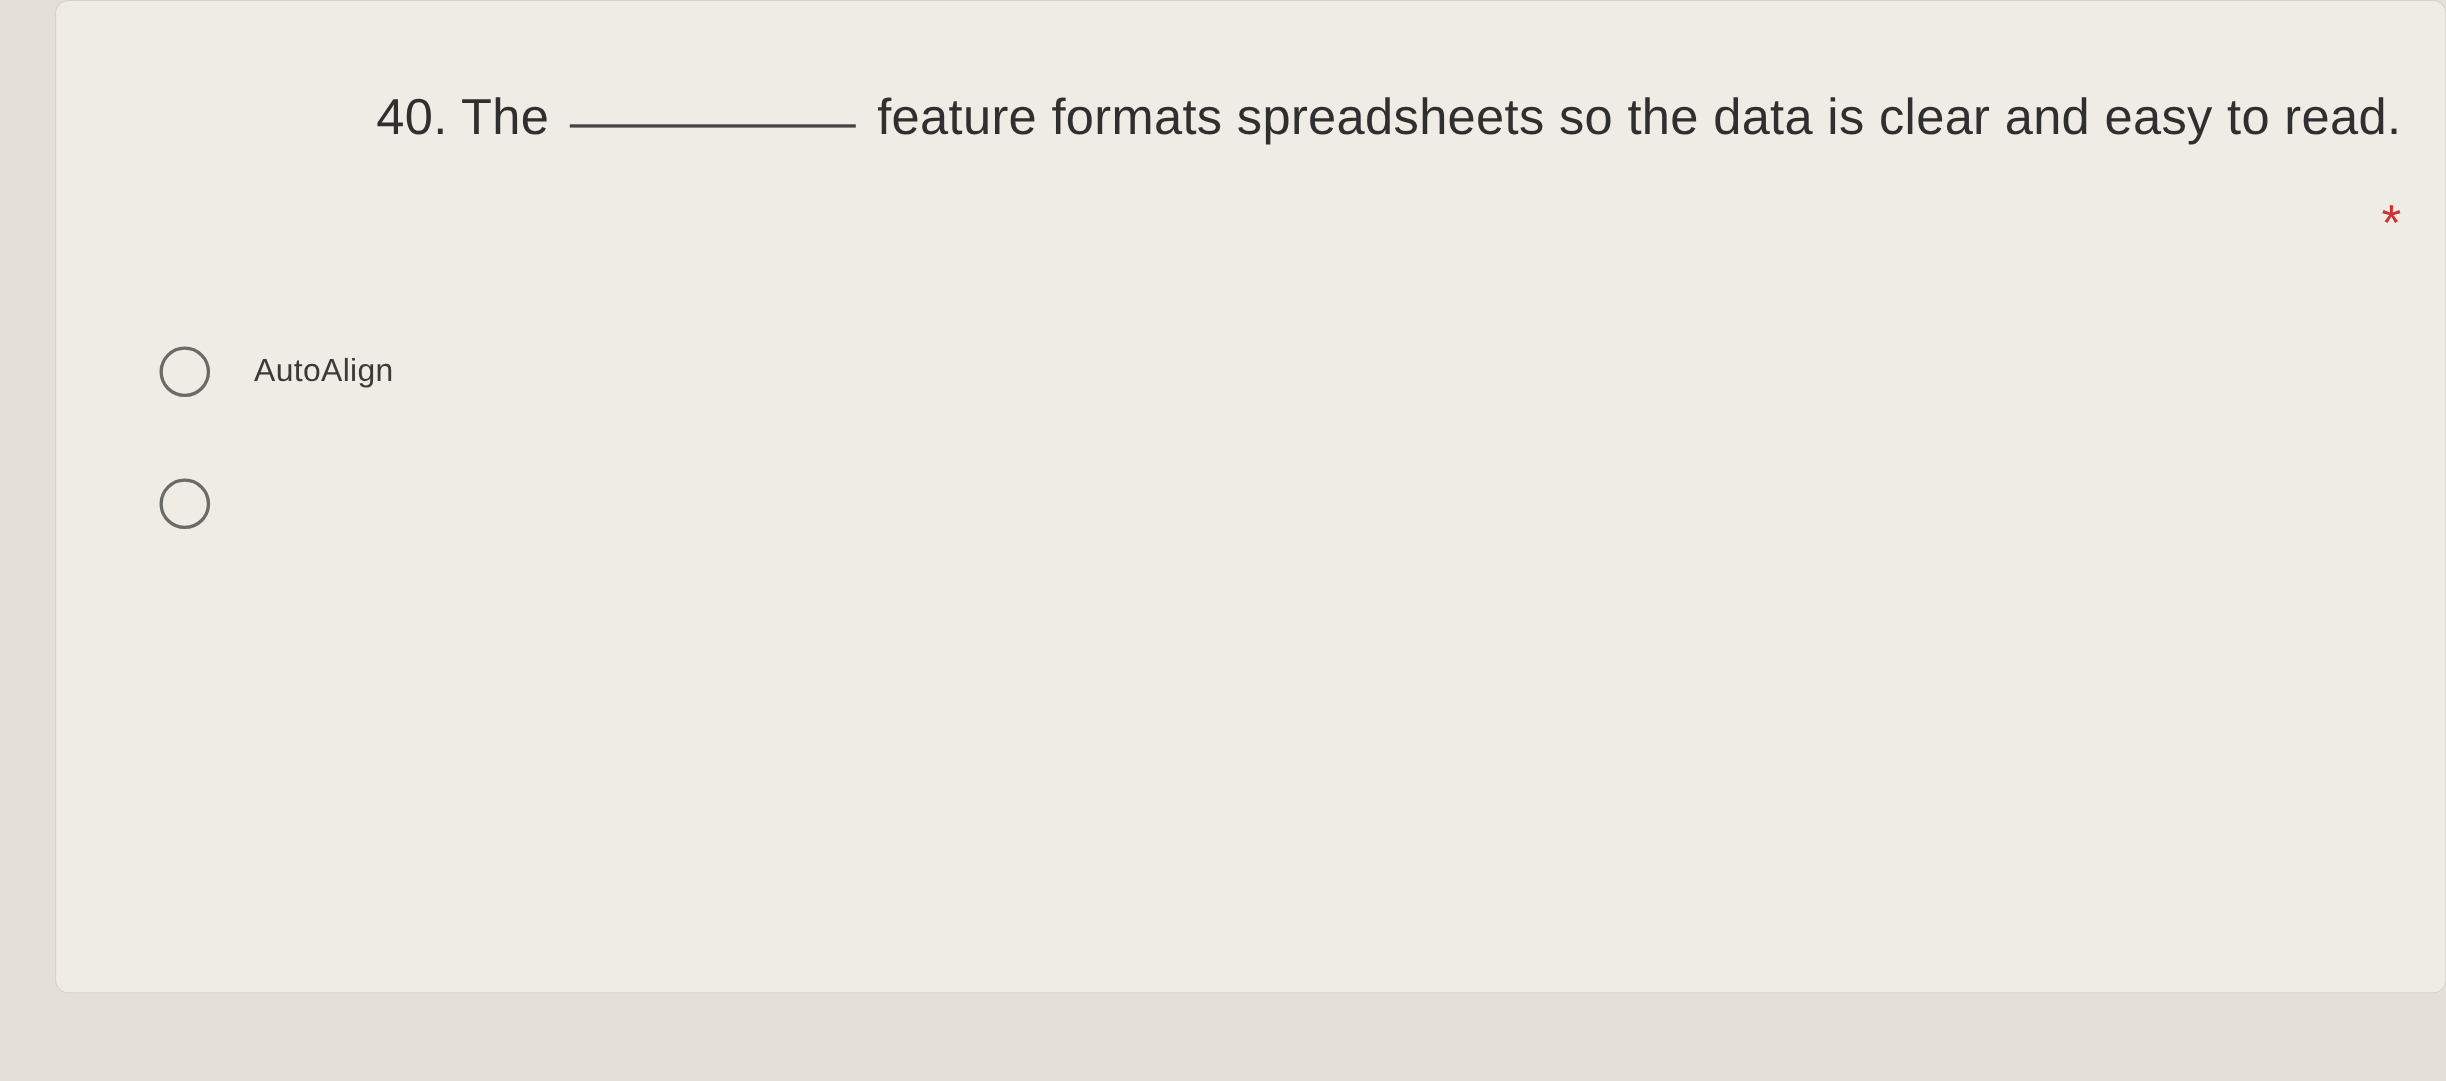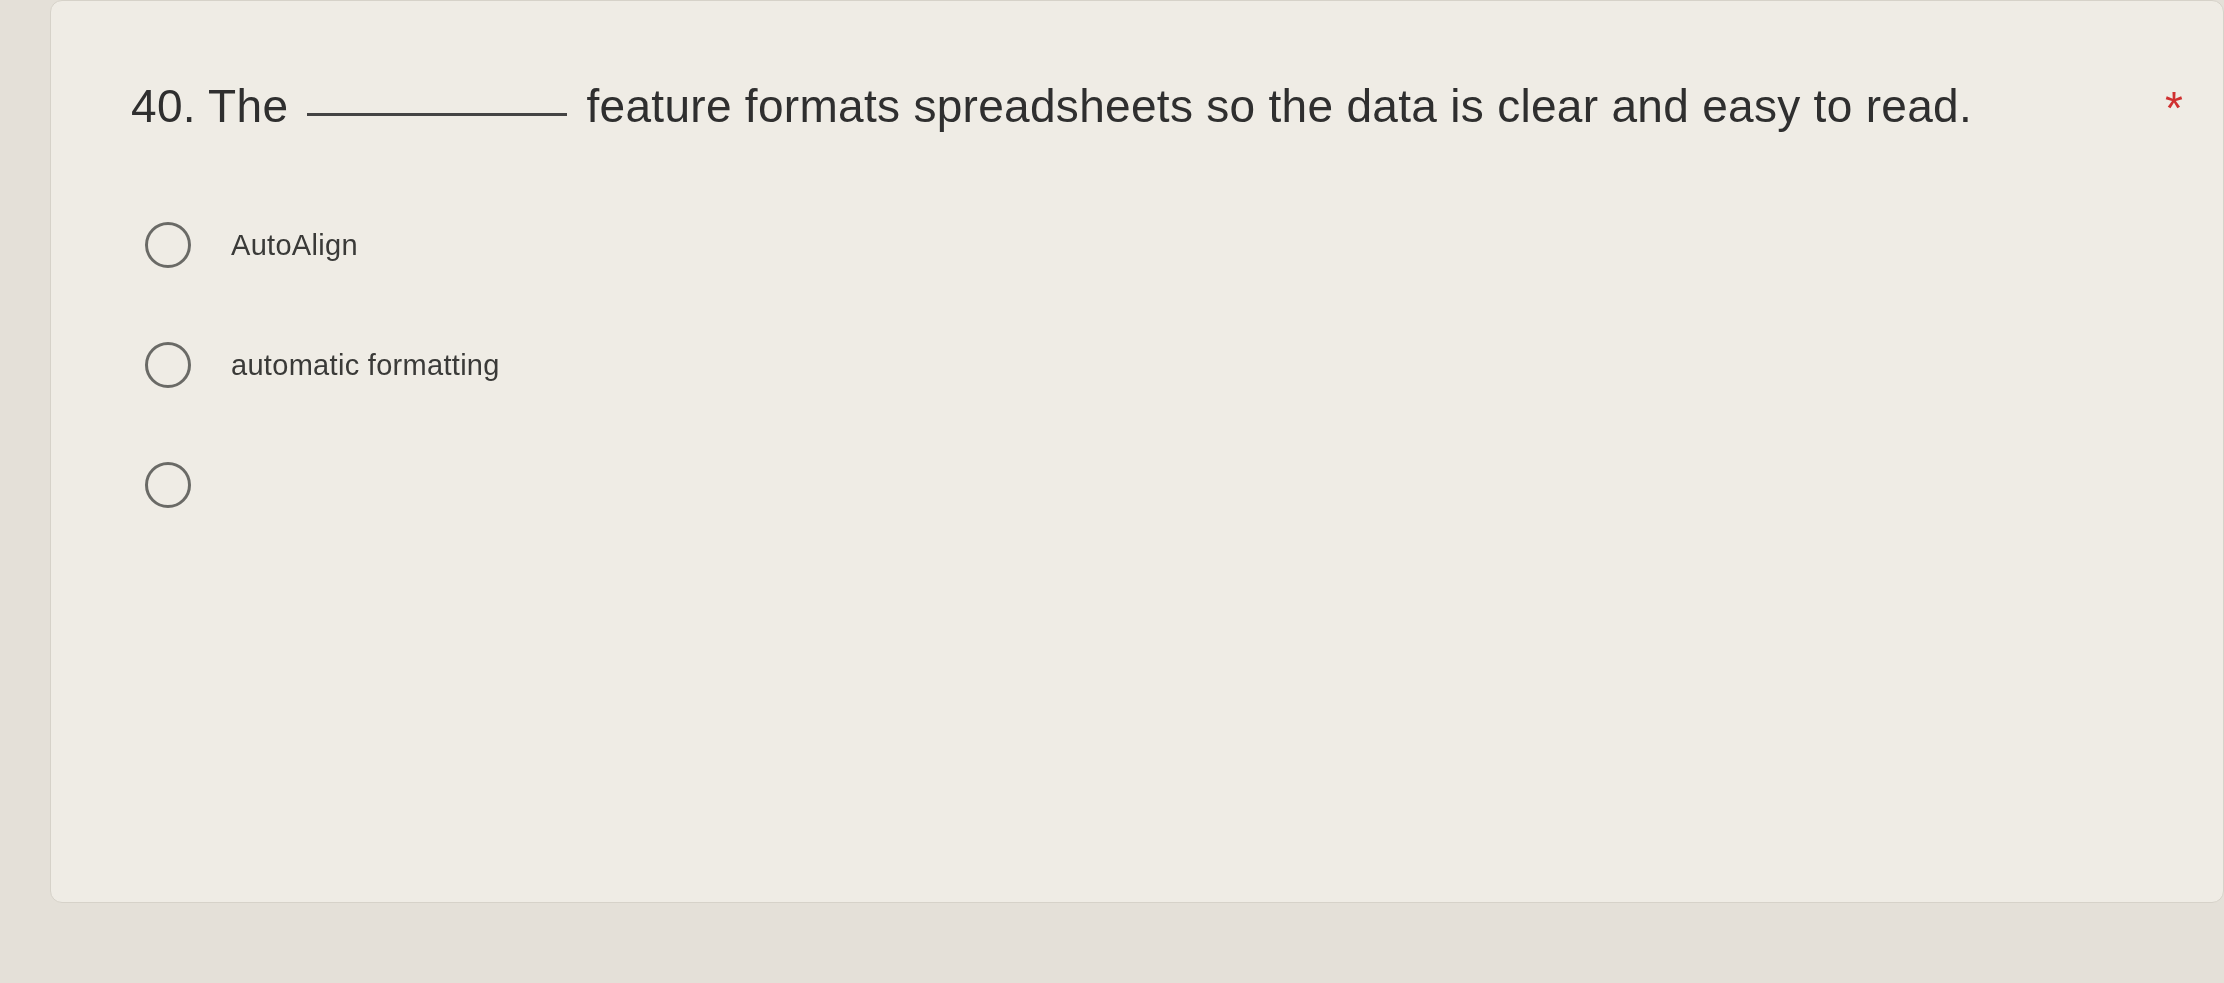--- a/index.html
+++ b/index.html
@@ -18,22 +18,23 @@
     top: 0;
     bottom: 80px;
     background: #efece5;
     border: 1px solid #d6d2c9;
     border-radius: 12px;
     box-sizing: border-box;
     padding: 70px 40px 60px 80px;
   }
   .question-row {
     display: flex;
-    align-items: center;
+    align-items: flex-end;
     gap: 24px;
+    flex-direction: column;
   }
   .question-text {
     flex: 1;
     font-size: 46px;
     line-height: 1.55;
     color: #2f2f2f;
     letter-spacing: 0.3px;
   }
   .blank {
     display: inline-block;
@@ -91,24 +92,20 @@
     <div class="required">*</div>
   </div>
 
   <div class="options">
 
     <div class="option">
       <div class="radio"></div>
       <div class="option-label">AutoAlign</div>
     </div>
 
-    <div class="option">
-      <div class="radio"></div>
-      <div class="option-label">automatic formatting</div>
-    </div>
 
     <div class="option">
       <div class="radio"></div>
     </div>
 
 
   </div>
 </div>
 
 </body></html>

